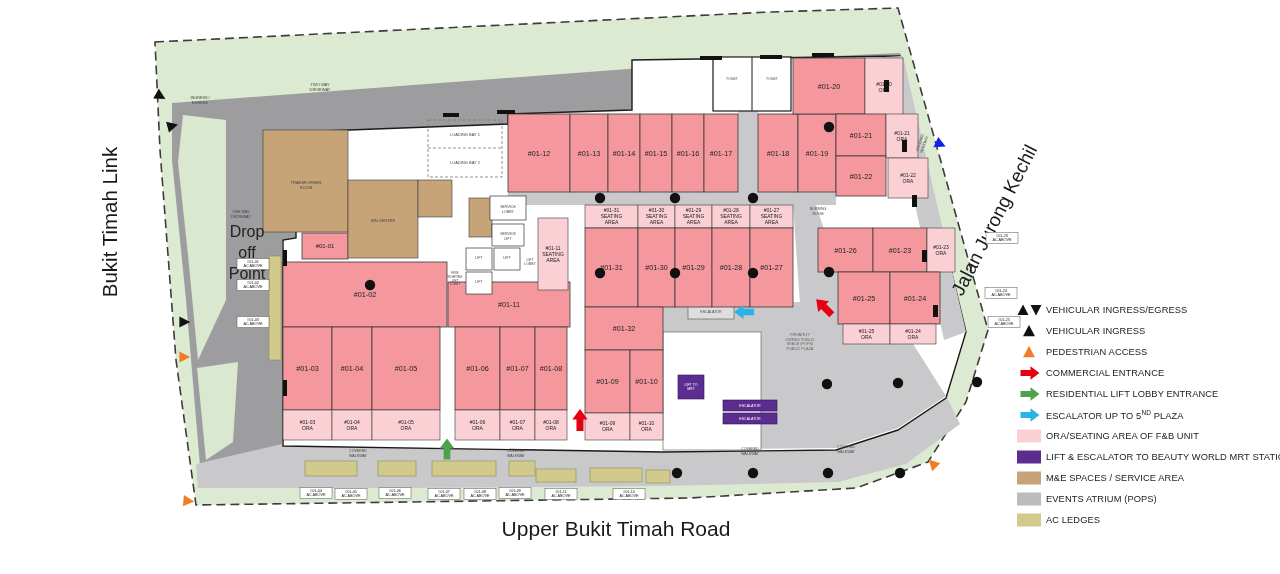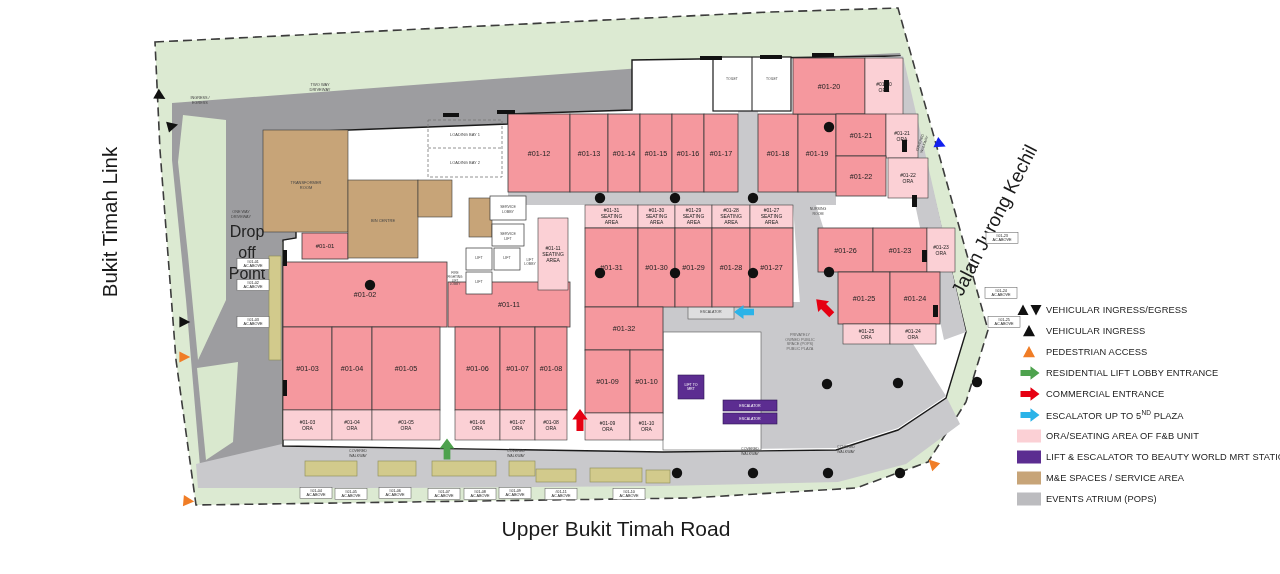--- a/index.html
+++ b/index.html
@@ -463,36 +463,36 @@
         <span class="legend-marker">
           <svg width="28" height="16" viewBox="-14 -8 28 16">
             <path d="M -4,-6 L 2,5.2 L -10,5.2 Z" fill="#f07d26" transform="translate(3,0)"></path>
           </svg>
         </span>
         <span class="legend-label">PEDESTRIAN ACCESS</span>
       </div>
       <div class="legend-row">
         <span class="legend-marker">
           <svg width="28" height="16" viewBox="-14 -8 28 16">
+            <path d="M -10,-3.2 L 0.5,-3.2 L 0.5,-7 L 10,0 L 0.5,7 L 0.5,3.2 L -10,3.2 Z" fill="#e60012" transform="translate(0,0) scale(0.95)"></path>
+          </svg>
+        </span>
+        <span class="legend-label">COMMERCIAL ENTRANCE</span>
+      </div>
+      <div class="legend-row">
+        <span class="legend-marker">
+          <svg width="28" height="16" viewBox="-14 -8 28 16">
             <path d="M -10,-3.2 L 0.5,-3.2 L 0.5,-7 L 10,0 L 0.5,7 L 0.5,3.2 L -10,3.2 Z" fill="#4ea24e" transform="translate(0,0) scale(0.95)"></path>
           </svg>
         </span>
         <span class="legend-label">RESIDENTIAL LIFT LOBBY ENTRANCE</span>
       </div>
       <div class="legend-row">
         <span class="legend-marker">
           <svg width="28" height="16" viewBox="-14 -8 28 16">
-            <path d="M -10,-3.2 L 0.5,-3.2 L 0.5,-7 L 10,0 L 0.5,7 L 0.5,3.2 L -10,3.2 Z" fill="#e60012" transform="translate(0,0) scale(0.95)"></path>
-          </svg>
-        </span>
-        <span class="legend-label">COMMERCIAL ENTRANCE</span>
-      </div>
-      <div class="legend-row">
-        <span class="legend-marker">
-          <svg width="28" height="16" viewBox="-14 -8 28 16">
             <path d="M -10,-3.2 L 0.5,-3.2 L 0.5,-7 L 10,0 L 0.5,7 L 0.5,3.2 L -10,3.2 Z" fill="#2bb3e8" transform="translate(0,0) scale(0.95)"></path>
           </svg>
         </span>
         <span class="legend-label"><span>ESCALATOR UP TO 5</span><sup>ND</sup><span> PLAZA</span></span>
       </div>
       <div class="legend-row">
         <span class="legend-marker">
           <svg width="28" height="16" viewBox="-14 -8 28 16">
             <rect x="-13" y="-6.5" width="24" height="13" fill="#fbd0d5"></rect>
           </svg>
@@ -515,15 +515,23 @@
         </span>
         <span class="legend-label">M&amp;E SPACES / SERVICE AREA</span>
       </div>
       <div class="legend-row">
         <span class="legend-marker">
           <svg width="28" height="16" viewBox="-14 -8 28 16">
             <rect x="-13" y="-6.5" width="24" height="13" fill="#bcbcbf"></rect>
           </svg>
         </span>
         <span class="legend-label">EVENTS ATRIUM (POPS)</span>
+      </div>
+      <div class="legend-row">
+        <span class="legend-marker">
+          <svg width="28" height="16" viewBox="-14 -8 28 16">
+            <rect x="-13" y="-6.5" width="24" height="13" fill="#d2ca8c"></rect>
+          </svg>
+        </span>
+        <span class="legend-label">AC LEDGES</span>
       </div>
     </div>
 </div>
 
 </body></html>

